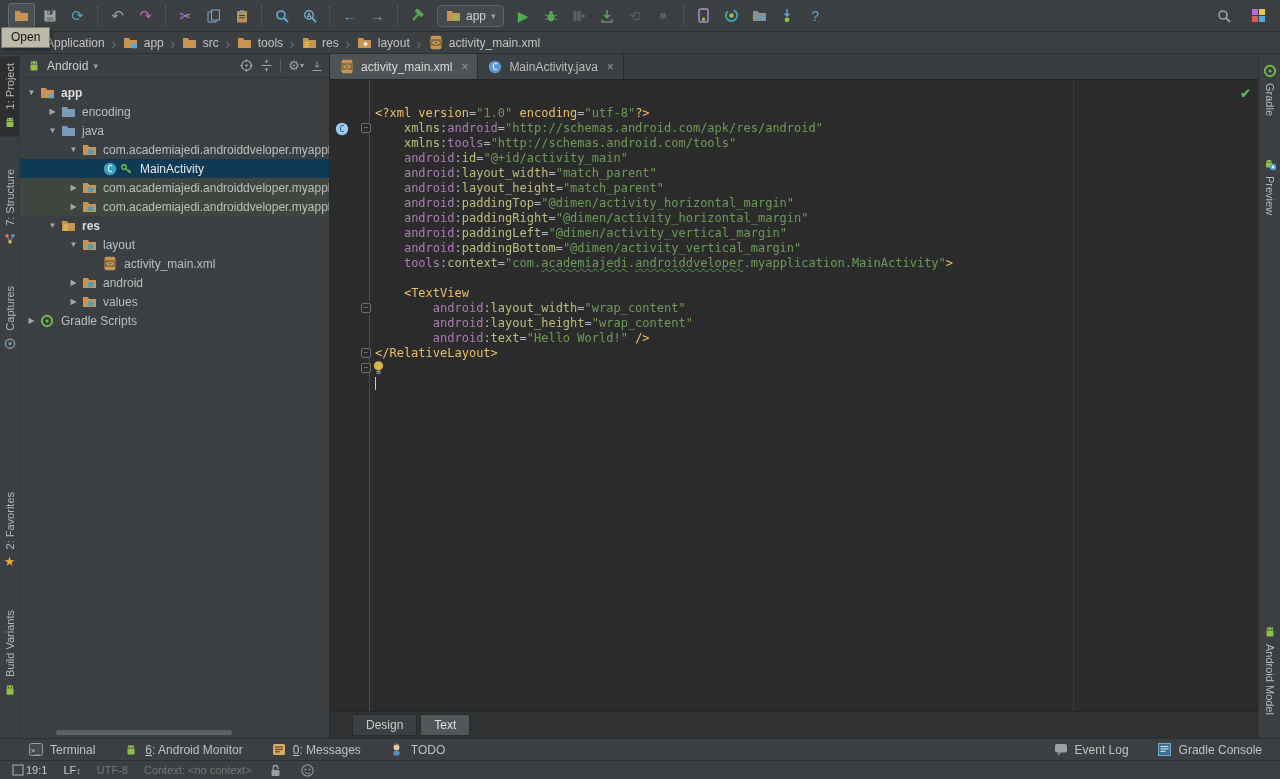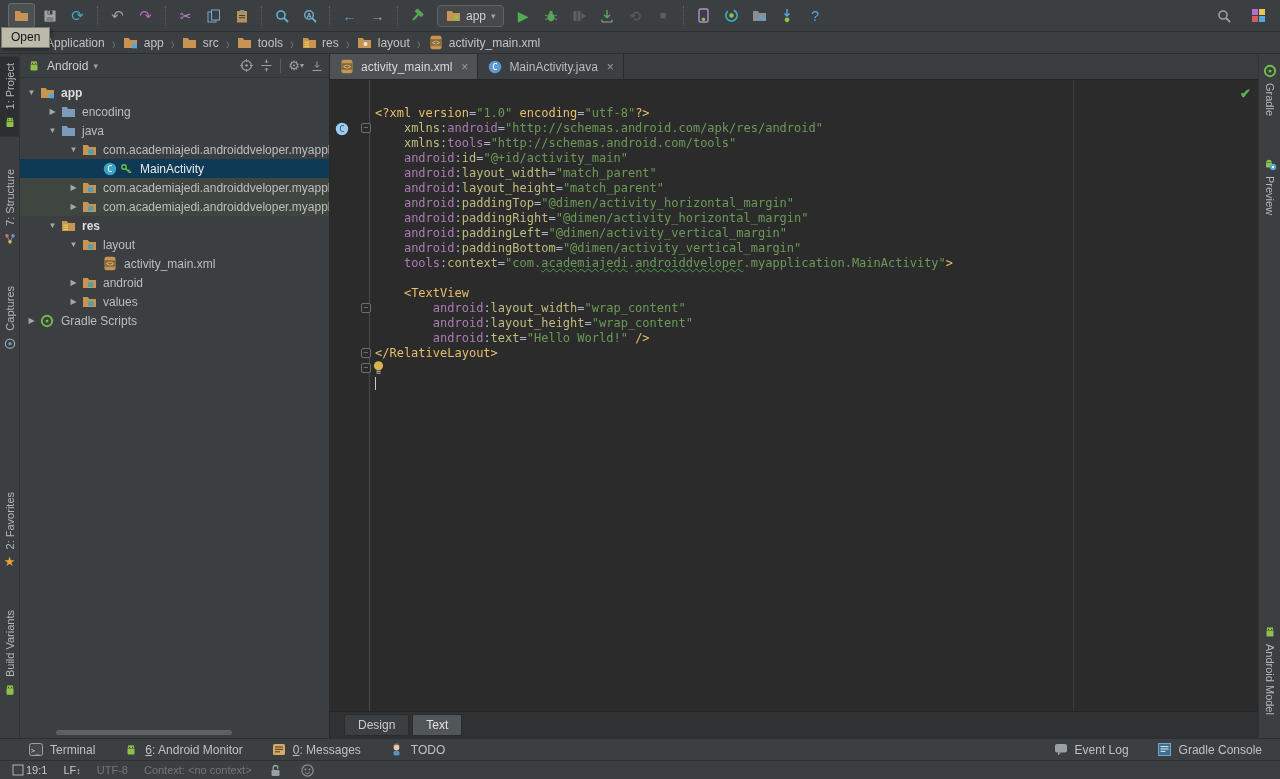--- a/index.html
+++ b/index.html
@@ -66,21 +66,21 @@
   .cl{height:15px;white-space:pre}
   .g{color:#e8bf6a}.n{color:#ab7bb3}.a{color:#bdbd7e}.s{color:#6b9a57}.p{color:#a9b7c6}.t{color:#a9b7c6}
   .w{color:#6b9a57;text-decoration:underline;text-decoration-style:wavy;text-decoration-color:#4e9b50;text-decoration-thickness:1px}
   .guide{position:absolute;top:0;bottom:0;left:743px;width:1px;background:#3a3a3a}
   .insp{position:absolute;top:6px;right:7px;color:#55b555;font-weight:bold;font-size:13px}
   .gmark{position:absolute;left:31px;width:10px;height:10px;border:1px solid #6d6d6d;color:#9d9d9d;font-size:8px;line-height:8px;text-align:center;border-radius:2px;background:#2b2b2b;z-index:3}
   .gline{position:absolute;left:36px;top:0;bottom:0;width:1px}
   .cicon{position:absolute;left:5px;z-index:3}
   .bulb{position:absolute;z-index:4}
   .caret{position:absolute;width:1px;height:13px;background:#c8c8c8;z-index:4}
-  .dtabs{height:27px;flex:none;background:#2f3133;border-top:1px solid #242626;display:flex;align-items:center;padding-left:14px;gap:3px}
+  .dtabs{height:27px;flex:none;background:#2f3133;border-top:1px solid #242626;display:flex;align-items:center;padding-left:22px;gap:3px}
   .dtab{height:22px;padding:0 13px;display:flex;align-items:center;background:#3c3f41;color:#cacaca;border:1px solid #2b2b2b;border-radius:2px 2px 0 0}
   .dtab.active{background:#515658;color:#e2e2e2}
 
   
   .twbar{height:22px;display:flex;align-items:center;justify-content:space-between;padding:0 18px 0 28px;border-top:1px solid #2d2f30;background:#3c3f41}
   .twl{display:flex;gap:28px;align-items:center}
   .twitem{display:flex;align-items:center;gap:6px;color:#c0c0c0}
   .twitem u{text-decoration:underline}
   .status{height:19px;display:flex;align-items:center;padding:0 10px;border-top:1px solid #2d2f30;background:#3c3f41;font-size:11px;color:#bbb}
   .st-msg{flex:1;margin-left:10px;color:#c0c0c0}

